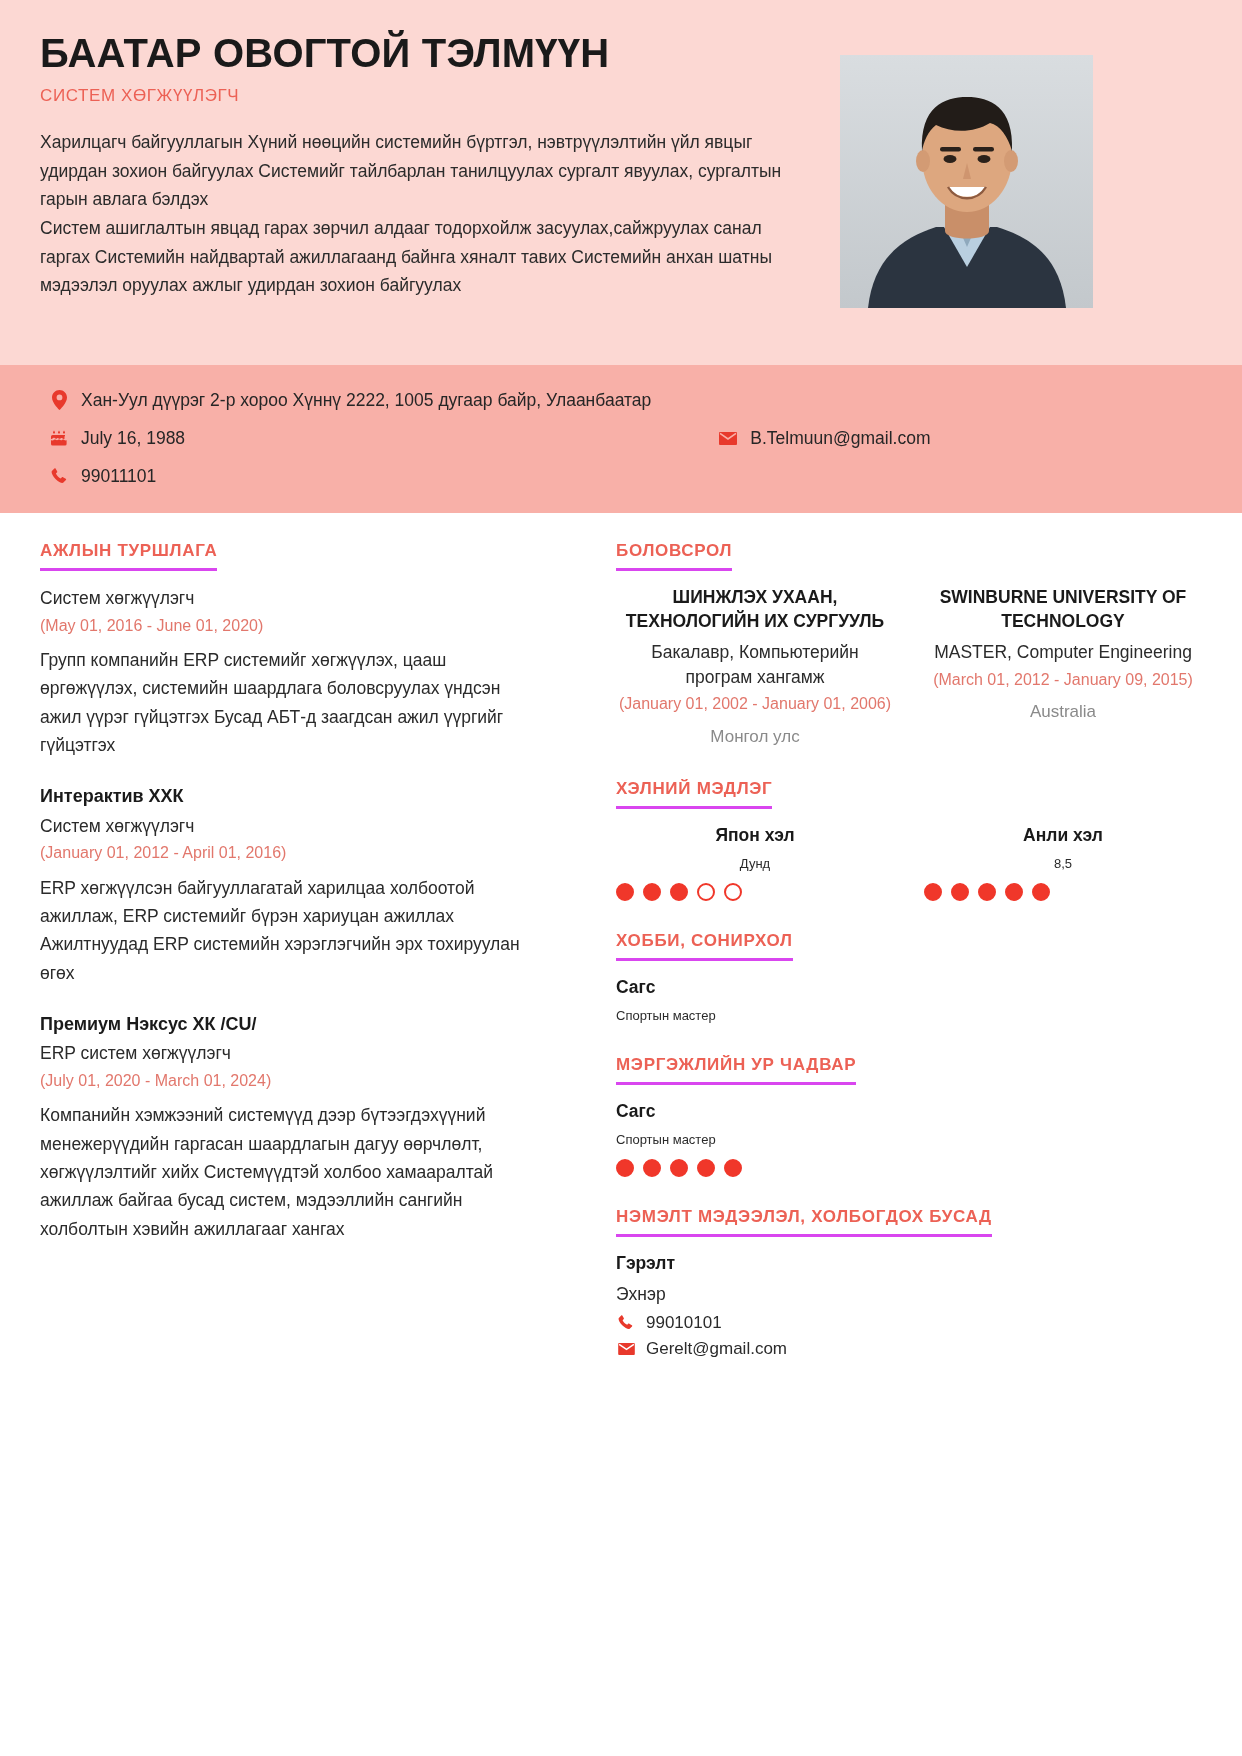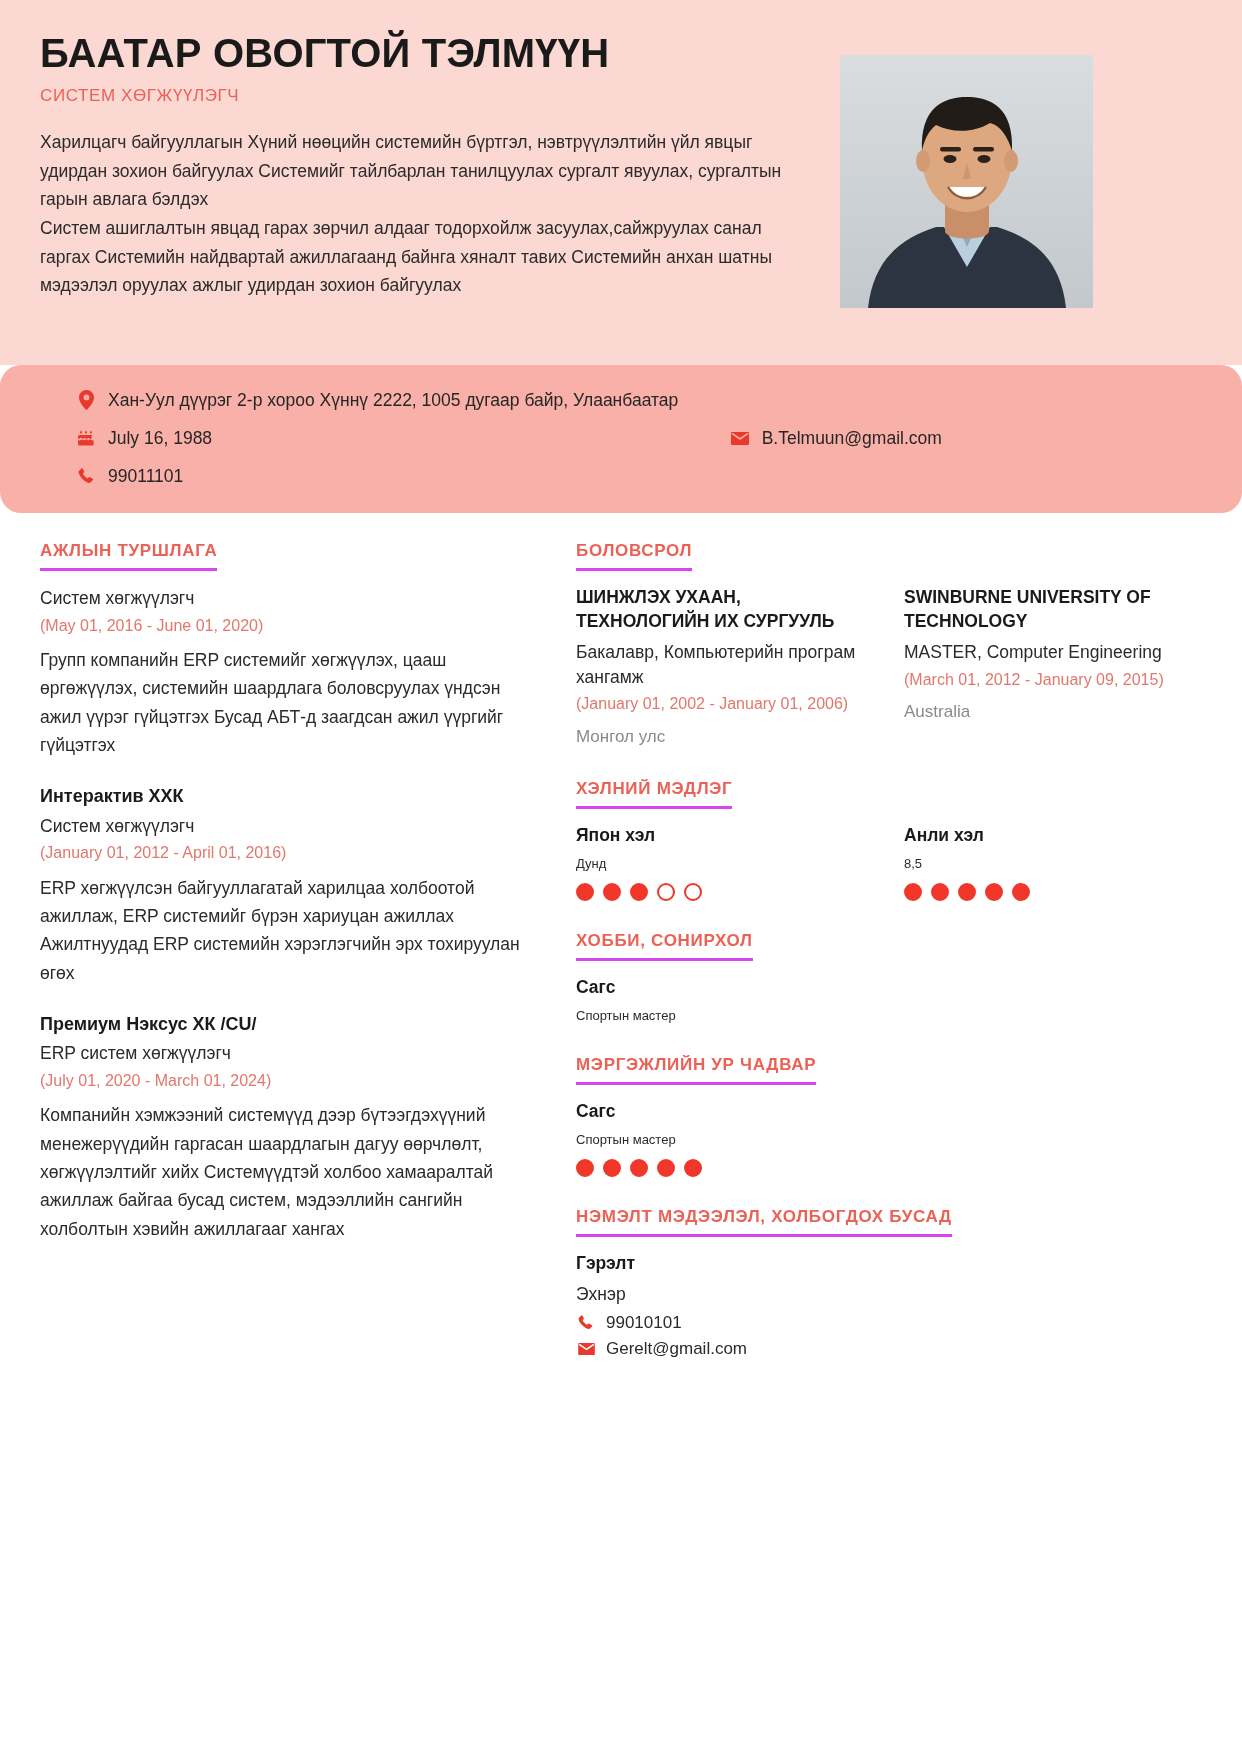--- a/index.html
+++ b/index.html
@@ -60,22 +60,21 @@
     margin-top: 25px;
     position: relative;
     overflow: hidden;
     background: #cfd3d6;
   }
   .photo svg { display: block; width: 100%; height: 100%; }
 
   
   .contact-bar {
     background: #f8b0a8;
-    padding: 16px 40px 18px 75px;
-    border-radius: 21px;
+    padding: 16px 40px 18px 48px;
   }
   .contact-row {
     display: flex;
     align-items: center;
     min-height: 38px;
   }
   .contact-item {
     display: flex;
     align-items: center;
     font-size: 17.5px;
@@ -95,21 +94,21 @@
   .ico svg { display: block; }
 
   
   .body {
     display: flex;
     padding: 28px 40px 30px 40px;
     gap: 36px;
     align-items: flex-start;
   }
   .col-left  { flex: 0 0 500px; }
-  .col-right { flex: 1 1 auto; }
+  .col-right { flex: 1 1 auto; margin-left: 40px; }
 
   .section { margin-bottom: 30px; }
   .section-title {
     font-size: 17px;
     font-weight: bold;
     color: #ec6155;
     letter-spacing: 0.7px;
     padding-bottom: 7px;
     border-bottom: 3px solid #d946ef;
     display: inline-block;
@@ -147,20 +146,21 @@
     line-height: 1.62;
     color: #2b2b2b;
     white-space: pre-line;
   }
 
   
   .pair {
     display: flex;
     gap: 30px;
     align-items: flex-start;
+    text-align: center;
   }
   .pair > div { flex: 1 1 0; min-width: 0; }
 
   .sub-name {
     font-size: 17.5px;
     font-weight: bold;
     color: #1a1a1a;
     margin-bottom: 7px;
     line-height: 1.35;
   }

